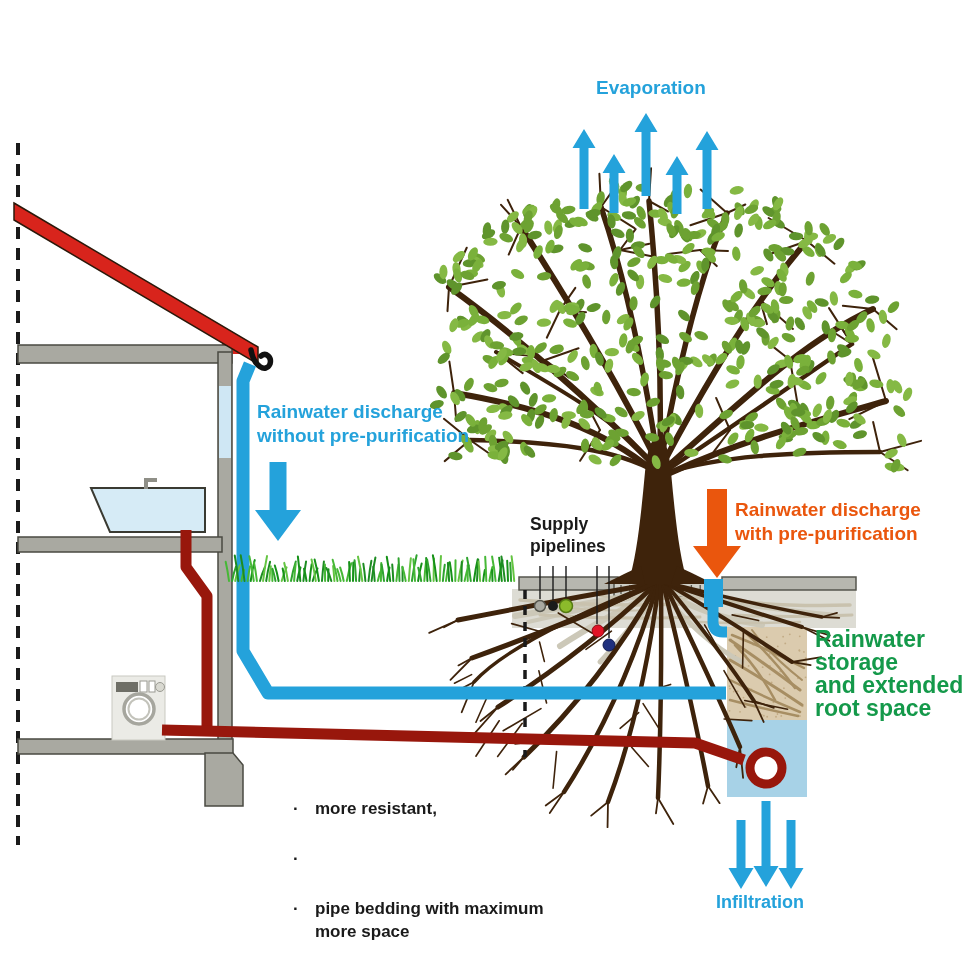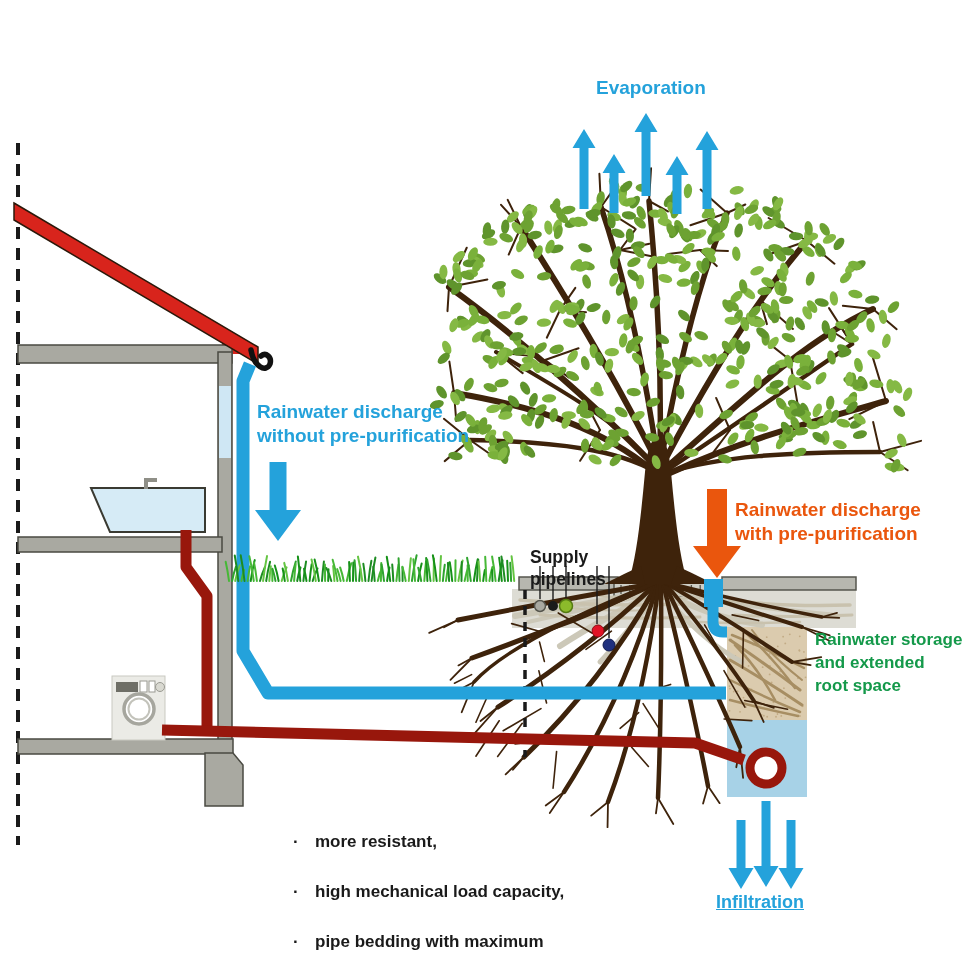--- a/index.html
+++ b/index.html
@@ -8,27 +8,27 @@
     font-family:"Liberation Sans",sans-serif;
   }
   .stage svg{position:absolute;left:0;top:0;}
   .lbl{
     position:absolute;font-weight:bold;white-space:pre-line;z-index:5;
     letter-spacing:0;
   }
   .lbl-blue{color:var(--blue,#24a2db);}
   .lbl-orange{color:var(--orange,#ea560d);}
   .lbl-green{color:var(--green,#14994a);}
-  .lbl-black{color:var(--black,#1a1a1a);margin-top:33px;}
+  .lbl-black{color:var(--black,#1a1a1a);}
   #lbl-evaporation{left:596px;top:77px;font-size:19px;}
   #lbl-discharge-without{left:257px;top:400px;font-size:19px;line-height:24px;}
   #lbl-supply{left:530px;top:513px;font-size:17.5px;line-height:22px;}
   #lbl-discharge-with{left:735px;top:498px;font-size:19px;line-height:24px;}
-  #lbl-storage{left:815px;top:628px;font-size:17px;line-height:23px;}
-  #lbl-infiltration{left:716px;top:892px;font-size:18px;text-decoration:underline;}
+  #lbl-storage{left:815px;top:628px;font-size:23px;line-height:23px;}
+  #lbl-infiltration{left:716px;top:892px;font-size:18px;}
   #pipe-list{left:289px;top:770px;font-size:17px;line-height:23px;width:300px;}
   #pipe-list .row{display:flex;margin-top:4px;}
   #pipe-list .marker{width:22px;flex:0 0 22px;text-align:left;padding-left:4px;}
   #pipe-list .title{margin:0 0 0 0;}
 </style>
 </head>
 <body>
 
 <div class="stage">
 
@@ -908,21 +908,20 @@
 root space</div>
   <div id="lbl-infiltration" class="lbl lbl-blue">Infiltration</div>
 
   <div id="pipe-list" class="lbl lbl-black">
     <div class="row">
       <span class="marker">·</span>
       <span>more resistant,</span>
     </div>
     <div class="row">
       <span class="marker">·</span>
-      <span>high mechanical load capacity,</span>
     </div>
     <div class="row">
       <span class="marker">·</span>
       <span>pipe bedding with maximum
 more space</span>
     </div>
   </div>
 </div>
 
 </body></html>

